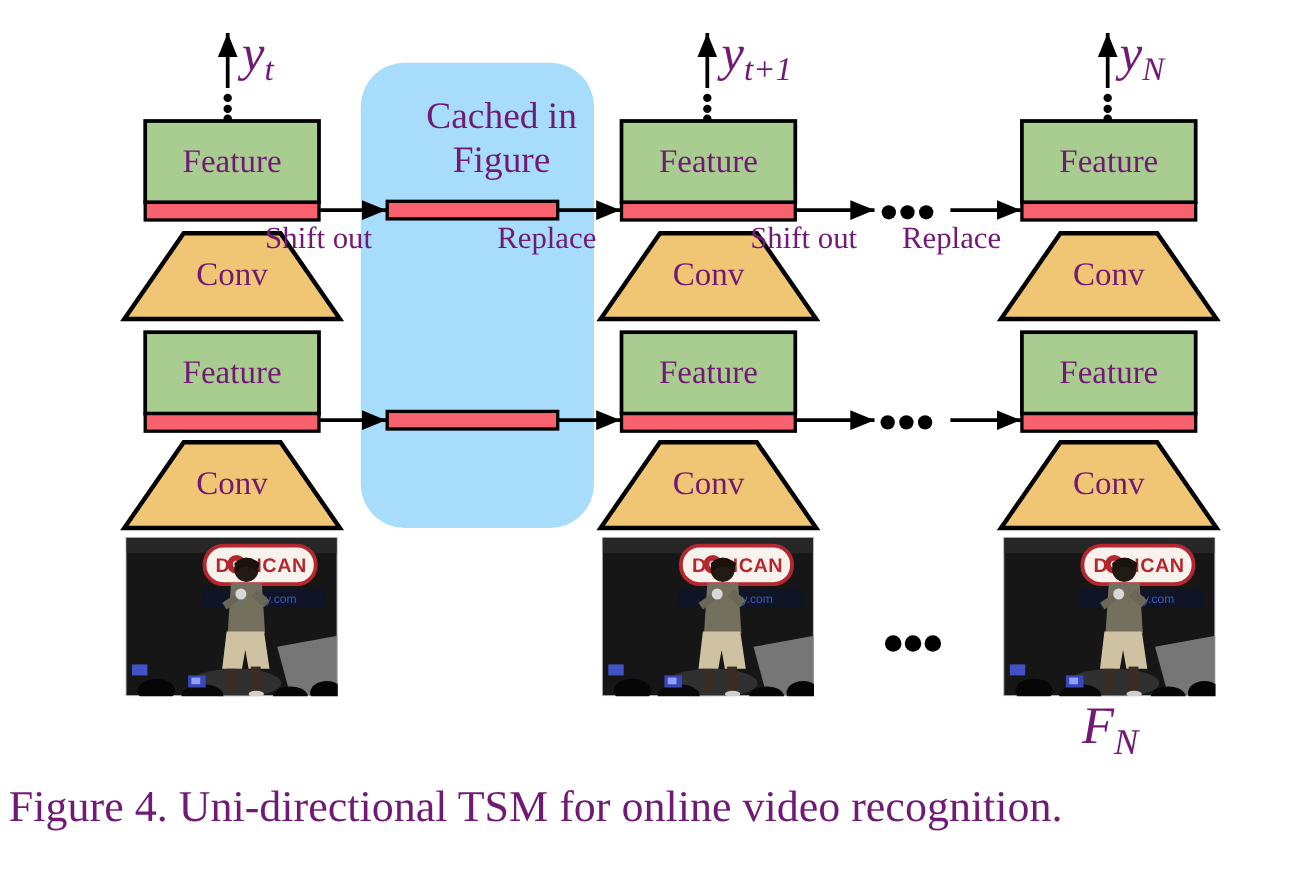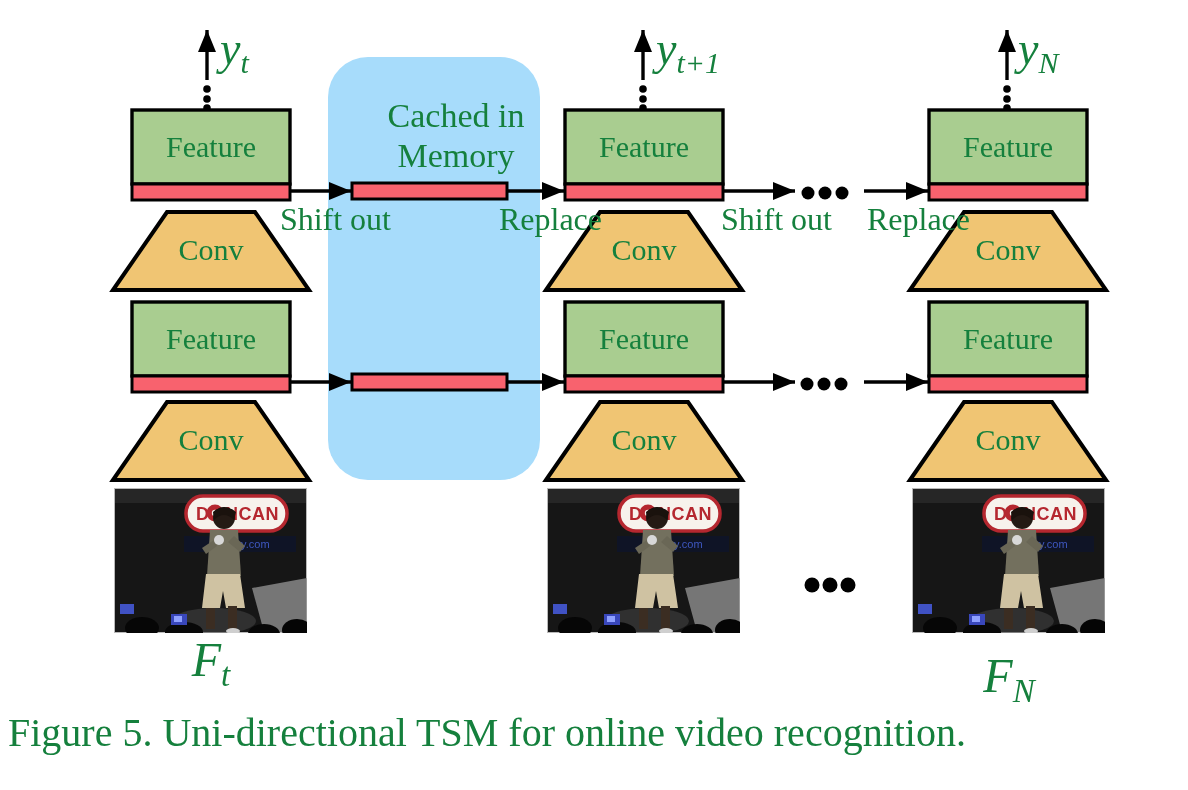--- a/index.html
+++ b/index.html
@@ -1,30 +1,30 @@
 <!DOCTYPE html>
 <html style="--feature-green: #a9cd90; --shift-red: #f8626e; --conv-orange: #f0c573; --memory-blue: #a7dcfb;"><head>
 <meta charset="utf-8">
 <style>
   html,body{margin:0;padding:0;background:#ffffff;}
   .canvas{
     position:relative;width:1188px;height:790px;background:#fff;overflow:hidden;
-    font-family:"Liberation Serif","DejaVu Serif",serif;color:#15803d;
+    font-family:"Liberation Serif","DejaVu Serif",serif;color:#701a75;
   }
   .layer{position:absolute;left:0;top:0;}
   .lbl{position:absolute;white-space:nowrap;}
   .block-label{
     position:absolute;display:flex;align-items:center;justify-content:center;
     font-size:30px;line-height:1;
   }
   .mem-label{
     position:absolute;text-align:center;font-size:34px;line-height:1.18;
   }
   .op-label{
-    position:absolute;font-size:32px;line-height:1;text-align:right;
+    position:absolute;font-size:28px;line-height:1;text-align:left;
   }
   .y-label{position:absolute;font-style:italic;font-size:46px;line-height:1;}
   .y-label .sub{font-size:30px;vertical-align:-9px;}
   .f-label{
     position:absolute;width:200px;text-align:center;
     font-style:italic;font-size:48px;line-height:1;
   }
   .f-label .sub{font-size:33px;vertical-align:-10px;}
   .caption{position:absolute;font-size:40px;line-height:1.15;}
   
@@ -177,23 +177,23 @@
   <div class="y-label" style="left:220px;top:26px;">
     <span>y</span><span class="sub">t</span>
   </div>
   <div class="y-label" style="left:656px;top:26px;text-align:center;">
     <span>y</span><span class="sub">t+1</span>
   </div>
   <div class="y-label" style="left:1018px;top:26px;">
     <span>y</span><span class="sub">N</span>
   </div>
 
-  <div class="mem-label" style="left:328px;top:96px;width:256px;">
+  <div class="mem-label" style="left:328px;top:86px;width:256px;">
     <div>Cached in</div>
-    <div>Memory</div>
+    <div>Figure</div>
   </div>
 
   <div class="block-label" style="left:132px;top:110px;width:158px;height:74px;">Feature</div>
   <div class="block-label" style="left:565px;top:110px;width:158px;height:74px;">Feature</div>
   <div class="block-label" style="left:929px;top:110px;width:158px;height:74px;">Feature</div>
 
   <div class="op-label" style="left:241px;top:203px;width:150px;">Shift out</div>
   <div class="op-label" style="left:452px;top:203px;width:150px;">Replace</div>
   <div class="op-label" style="left:682px;top:203px;width:150px;">Shift out</div>
   <div class="op-label" style="left:820px;top:203px;width:150px;">Replace</div>
@@ -203,21 +203,18 @@
   <div class="block-label" style="left:929px;top:214px;width:158px;height:72px;">Conv</div>
 
   <div class="block-label" style="left:132px;top:302px;width:158px;height:74px;">Feature</div>
   <div class="block-label" style="left:565px;top:302px;width:158px;height:74px;">Feature</div>
   <div class="block-label" style="left:929px;top:302px;width:158px;height:74px;">Feature</div>
 
   <div class="block-label" style="left:132px;top:404px;width:158px;height:72px;">Conv</div>
   <div class="block-label" style="left:565px;top:404px;width:158px;height:72px;">Conv</div>
   <div class="block-label" style="left:929px;top:404px;width:158px;height:72px;">Conv</div>
 
-  <div class="f-label" style="left:111px;top:636px;">
-    <span>F</span><span class="sub">t</span>
-  </div>
-  <div class="f-label" style="left:909px;top:636px;margin-top:16px;">
+  <div class="f-label" style="left:909px;top:636px;">
     <span>F</span><span class="sub">N</span>
   </div>
 
-  <div class="caption lbl" style="left:8px;top:710px;">Figure 5. Uni-directional TSM for online video recognition.</div>
+  <div class="caption lbl" style="left:8px;top:710px;">Figure 4. Uni-directional TSM for online video recognition.</div>
 </div>
 
 </body></html>

